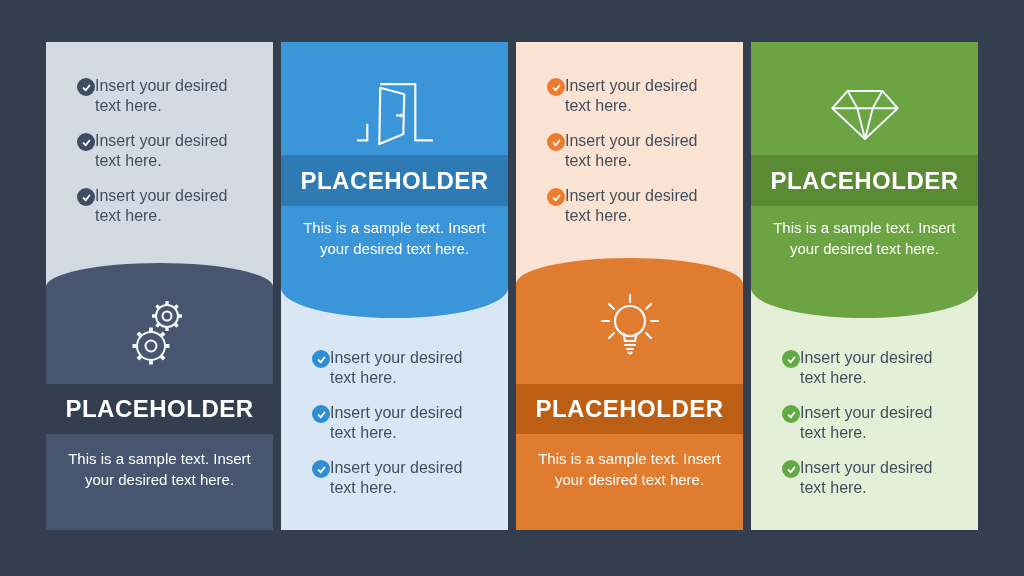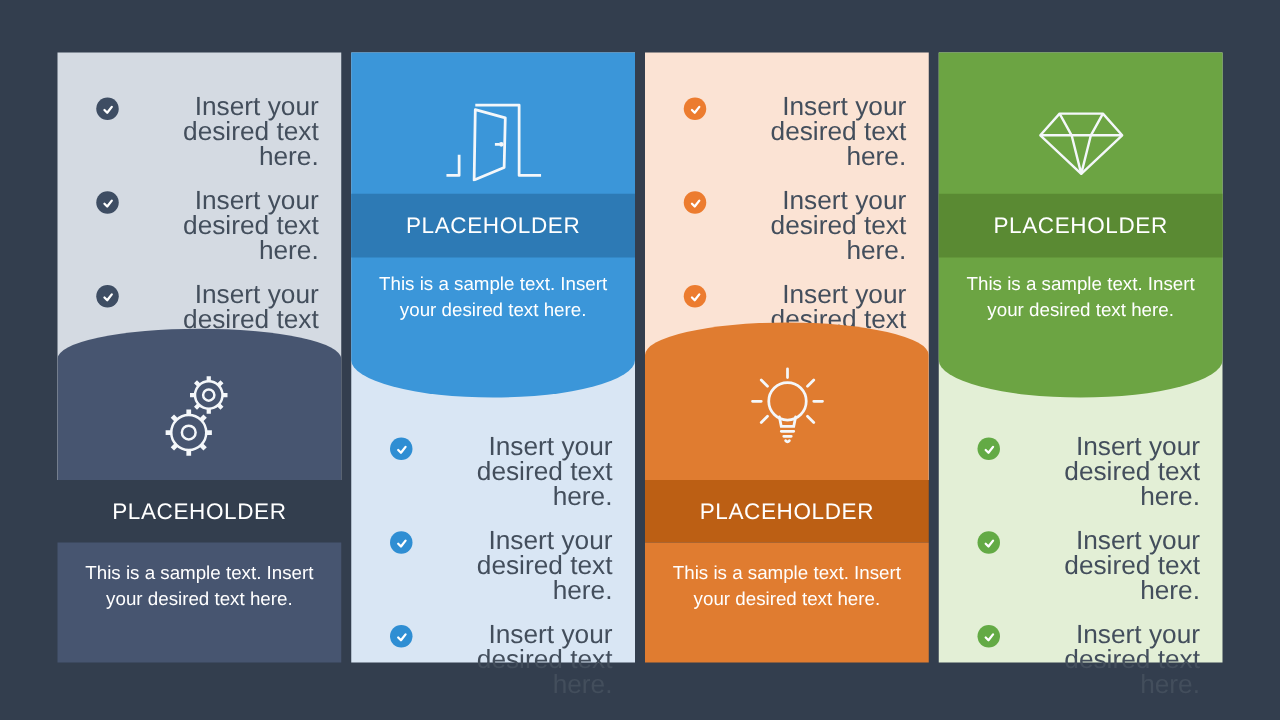--- a/index.html
+++ b/index.html
@@ -13,34 +13,34 @@
   .dome-up{position:absolute;bottom:0;left:0;right:0;display:flex;justify-content:center;}
   .dome-a{height:121px;border-radius:50% 50% 0 0 / 24px 24px 0 0;}
   .dome-c{height:126px;border-radius:50% 50% 0 0 / 26px 26px 0 0;}
   .light-bg{position:absolute;inset:0;}
   .main-down{position:absolute;top:0;left:0;right:0;height:276px;
              border-radius:0 0 50% 50% / 0 0 30px 30px;}
   .icon-area{height:113px;display:flex;justify-content:center;align-items:flex-end;}
   .band-abs{position:absolute;top:342px;left:0;right:0;height:50px;
             display:flex;align-items:center;justify-content:center;}
   .band-inline{height:51px;display:flex;align-items:center;justify-content:center;}
-  .ph{color:#ffffff;font-weight:normal;font-size:18px;letter-spacing:.5px;}
+  .ph{color:#ffffff;font-weight:bold;font-size:24px;letter-spacing:.5px;}
   .samplebox{position:absolute;top:392px;left:0;right:0;height:96px;
              display:flex;justify-content:center;align-items:flex-start;}
   .sample{margin:0;width:188px;text-align:center;font-size:15px;line-height:21px;color:#ffffff;}
   .samplebox .sample{padding-top:14px;}
   .sample-mid{margin:11px auto 0;width:188px;text-align:center;font-size:15px;line-height:21px;color:#ffffff;}
 
   .bullets{padding:34px 0 0 31px;}
   .bullets-bottom{position:absolute;top:306px;left:31px;}
   .bullet-row{display:flex;margin-bottom:15px;}
   .check{width:18px;height:18px;border-radius:50%;flex:none;margin-top:2px;
          display:flex;align-items:center;justify-content:center;}
   .check svg{width:11px;height:11px;display:block;}
-  .bullet-text{margin-left:12px;width:148px;font-size:21px;line-height:20px;color:#434e5c;text-align:right;}
+  .bullet-text{width:148px;font-size:16px;line-height:20px;color:#434e5c;}
 
   
   .c1-light{background:#d4dae2;} .c1-main{background:#475570;} .check-1{background:#3e4d63;}
   .c2-main{background:#3b96d9;} .c2-band{background:#2d7ab5;} .c2-light{background:#d9e6f4;} .check-2{background:#2f8ed3;}
   .c3-light{background:#fbe3d4;} .c3-main{background:#e07c30;} .c3-band{background:#bc5f14;} .check-3{background:#ec7c2f;}
   .c4-main{background:#6ca443;} .c4-band{background:#5a8a33;} .c4-light{background:#e3efd6;} .check-4{background:#63aa45;}
 
   
   .big-icon{stroke:#f4f7fa;fill:none;}
   .dome-a svg{margin-top:33px;width:60px;height:76px;}

